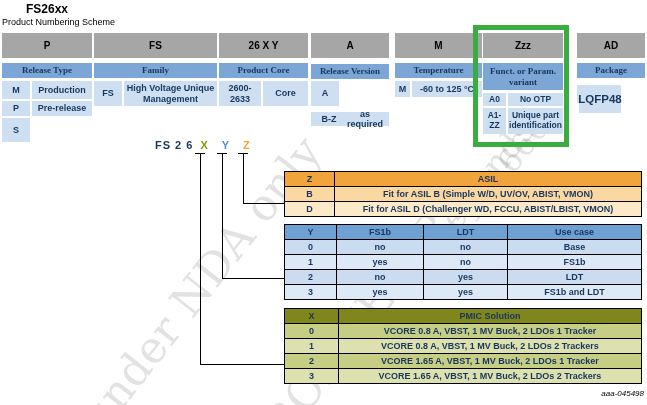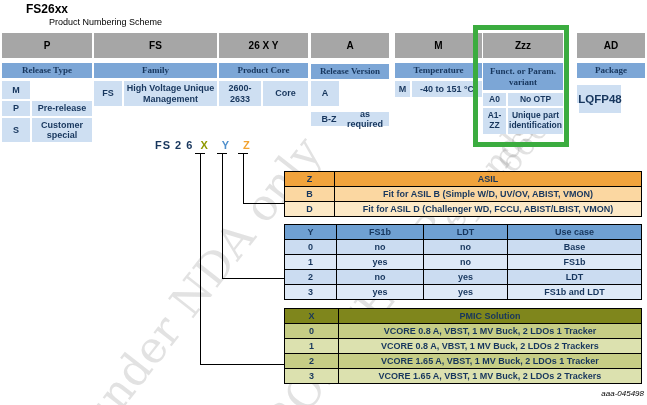--- a/index.html
+++ b/index.html
@@ -1,19 +1,19 @@
 <!DOCTYPE html>
 <html><head>
 <meta charset="utf-8">
 <style>
   html,body{margin:0;padding:0;background:#fff;}
   .page{position:relative;width:647px;height:405px;background:#fff;overflow:hidden;
         font-family:"Liberation Sans",sans-serif;}
   .title{position:absolute;left:2px;top:2px;font-size:12px;font-weight:bold;color:#000;padding-left:24px;}
-  .subtitle{position:absolute;left:2px;top:17px;font-size:9px;color:#000;margin-left:47px;}
+  .subtitle{position:absolute;left:2px;top:17px;font-size:9px;color:#000;}
   .cell{position:absolute;display:flex;align-items:center;justify-content:center;
         text-align:center;font-weight:bold;color:#17365D;background:#CEDFF2;
         font-size:9px;line-height:1.12;box-sizing:border-box;padding:0 1px;}
   .ghead{background:#A6A6A6;color:#000;font-size:10px;}
   .shead{background:#7CA6D6;font-family:Liberation Serif, serif;}
   .pkg{font-size:11.5px;}
   .small{font-size:8.5px;}
   .highlight{position:absolute;left:473px;top:25px;width:96px;height:122px;
         border:5px solid #3BAC3F;box-sizing:border-box;background:transparent;}
   .partcode{position:absolute;left:155px;top:139px;font-size:11px;font-weight:bold;
@@ -50,45 +50,45 @@
   <div class="subtitle">Product Numbering Scheme</div>
 
   <div class="wm" style="left:90px;top:400px;font-size:44px;">under NDA only</div>
   <div class="wm" style="left:255px;top:430px;font-size:44px;">PROPRIETARY</div>
   <div class="wm" style="left:395px;top:272px;font-size:34px;">Netherlands</div>
   <div class="wm" style="left:465px;top:200px;font-size:32px;">14A666</div>
 
   <div class="cell ghead" style="left:2px;top:33px;width:90px;height:25px">P</div>
   <div class="cell shead" style="left:2px;top:63px;width:90px;height:15px">Release Type</div>
   <div class="cell" style="left:2px;top:81px;width:28px;height:18px">M</div>
+  <div class="cell" style="left:32px;top:81px;width:60px;height:18px">Production</div>
   <div class="cell" style="left:2px;top:101px;width:28px;height:15px">P</div>
   <div class="cell" style="left:32px;top:101px;width:60px;height:15px">Pre-release</div>
   <div class="cell" style="left:2px;top:118px;width:28px;height:24px">S</div>
-  <div class="cell" style="left:32px;top:118px;width:60px;height:24px">Customer special</div>
 
   <div class="cell ghead" style="left:94px;top:33px;width:123px;height:25px">FS</div>
   <div class="cell shead" style="left:94px;top:63px;width:123px;height:15px">Family</div>
   <div class="cell" style="left:94px;top:81px;width:28px;height:25px">FS</div>
   <div class="cell" style="left:124px;top:81px;width:93px;height:25px">High Voltage Unique Management</div>
 
   <div class="cell ghead" style="left:219px;top:33px;width:89px;height:25px">26 X Y</div>
   <div class="cell shead" style="left:219px;top:63px;width:89px;height:15px">Product Core</div>
   <div class="cell" style="left:219px;top:81px;width:42px;height:25px">2600-2633</div>
   <div class="cell" style="left:263px;top:81px;width:45px;height:25px">Core</div>
 
   <div class="cell ghead" style="left:311px;top:33px;width:78px;height:25px">A</div>
   <div class="cell shead" style="left:311px;top:64px;width:78px;height:15px">Release Version</div>
   <div class="cell" style="left:311px;top:81px;width:28px;height:25px">A</div>
   <div class="cell" style="left:311px;top:112px;width:36px;height:14px">B-Z</div>
   <div class="cell" style="left:341px;top:112px;width:48px;height:14px">as required</div>
 
   <div class="cell ghead" style="left:395px;top:33px;width:87px;height:25px">M</div>
   <div class="cell shead" style="left:395px;top:63px;width:87px;height:15px">Temperature</div>
   <div class="cell" style="left:395px;top:81px;width:15px;height:16px">M</div>
-  <div class="cell" style="left:412px;top:81px;width:70px;height:16px">-40 to 151 °C</div>
+  <div class="cell" style="left:412px;top:81px;width:70px;height:16px">-60 to 125 °C</div>
 
   <div class="cell ghead" style="left:483px;top:33px;width:80px;height:25px">Zzz</div>
   <div class="cell shead" style="left:483px;top:63px;width:80px;height:27px">Funct. or Param. variant</div>
   <div class="cell small" style="left:483px;top:93px;width:23px;height:13px">A0</div>
   <div class="cell small" style="left:508px;top:93px;width:55px;height:13px">No OTP</div>
   <div class="cell small" style="left:483px;top:108px;width:23px;height:26px">A1- ZZ</div>
   <div class="cell small" style="left:508px;top:108px;width:55px;height:26px">Unique part identification</div>
 
   <div class="cell ghead" style="left:577px;top:33px;width:68px;height:25px">AD</div>
   <div class="cell shead" style="left:577px;top:63px;width:68px;height:15px">Package</div>

